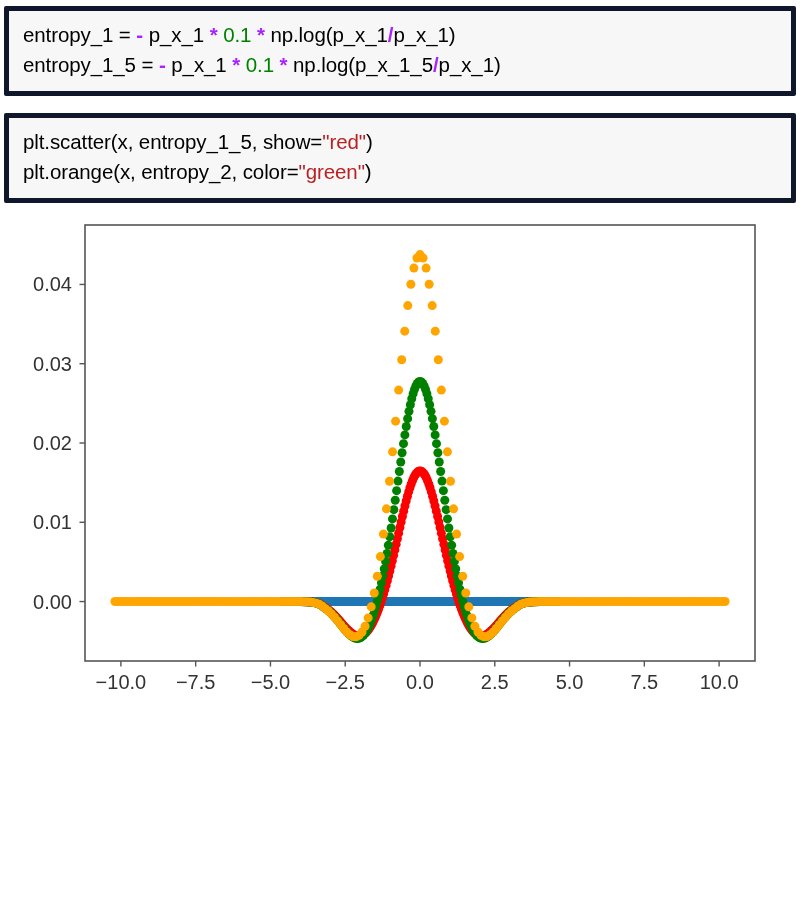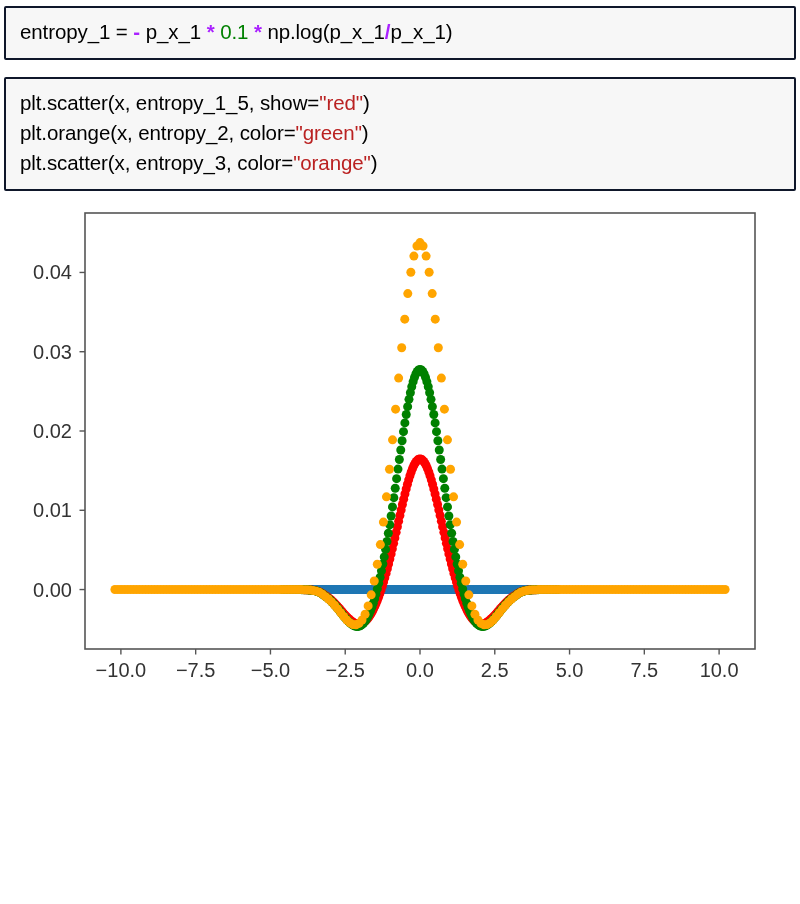--- a/index.html
+++ b/index.html
@@ -10,21 +10,21 @@
   body {
     width: 800px;
     height: 904px;
     font-family: "Liberation Sans", sans-serif;
     overflow: hidden;
   }
 
   
   .cell {
     background: #f7f7f7;
-    border: 2px solid #0f172a;
+    border: 5px solid #0f172a;
     border-radius: 2px;
     box-sizing: border-box;
     margin: 0 4px;
     padding: 9px 14px 11px 14px;
   }
   .cell-1 { margin-top: 6px; }
   .cell-2 { margin-top: 17px; }
 
   .code-line {
     font-family: "Liberation Sans", sans-serif;
@@ -47,28 +47,28 @@
     background: #ffffff;
   }
   .figure-svg { display: block; }
 </style>
 </head>
 <body>
 
 <div class="cell cell-1">
   <div class="code-lines">
       <div class="code-line"><span>entropy_1 = </span><span class="tok-op">-</span><span> p_x_1 </span><span class="tok-op">*</span><span> </span><span class="tok-num">0.1</span><span> </span><span class="tok-op">*</span><span> np.log(p_x_1</span><span class="tok-op">/</span><span>p_x_1)</span></div>
+      <div class="code-line"><span>entropy_1_5 = </span><span class="tok-op">-</span><span> p_x_1 </span><span class="tok-op">*</span><span> </span><span class="tok-num">0.1</span><span> </span><span class="tok-op">*</span><span> np.log(p_x_1_5</span><span class="tok-op">/</span><span>p_x_1)</span></div>
     </div>
 </div>
 
 <div class="cell cell-2">
   <div class="code-lines">
       <div class="code-line"><span>plt.scatter(x, entropy_1_5, show=</span><span class="tok-str">"red"</span><span>)</span></div>
       <div class="code-line"><span>plt.orange(x, entropy_2, color=</span><span class="tok-str">"green"</span><span>)</span></div>
-      <div class="code-line"><span>plt.scatter(x, entropy_3, color=</span><span class="tok-str">"orange"</span><span>)</span></div>
     </div>
 </div>
 
 <div class="figure-wrap">
   <svg class="figure-svg" id="chart-svg" width="800" height="500" viewBox="0 0 800 500">
       <rect x="85" y="8" width="670" height="436" fill="#ffffff" stroke="#555555" stroke-width="1.6"></rect>
       <g>
         <circle cx="312.32" cy="384.55" r="4.5" fill="#1f77b4"></circle>
         <circle cx="313.40" cy="384.55" r="4.5" fill="#1f77b4"></circle>
         <circle cx="314.48" cy="384.55" r="4.5" fill="#1f77b4"></circle>

